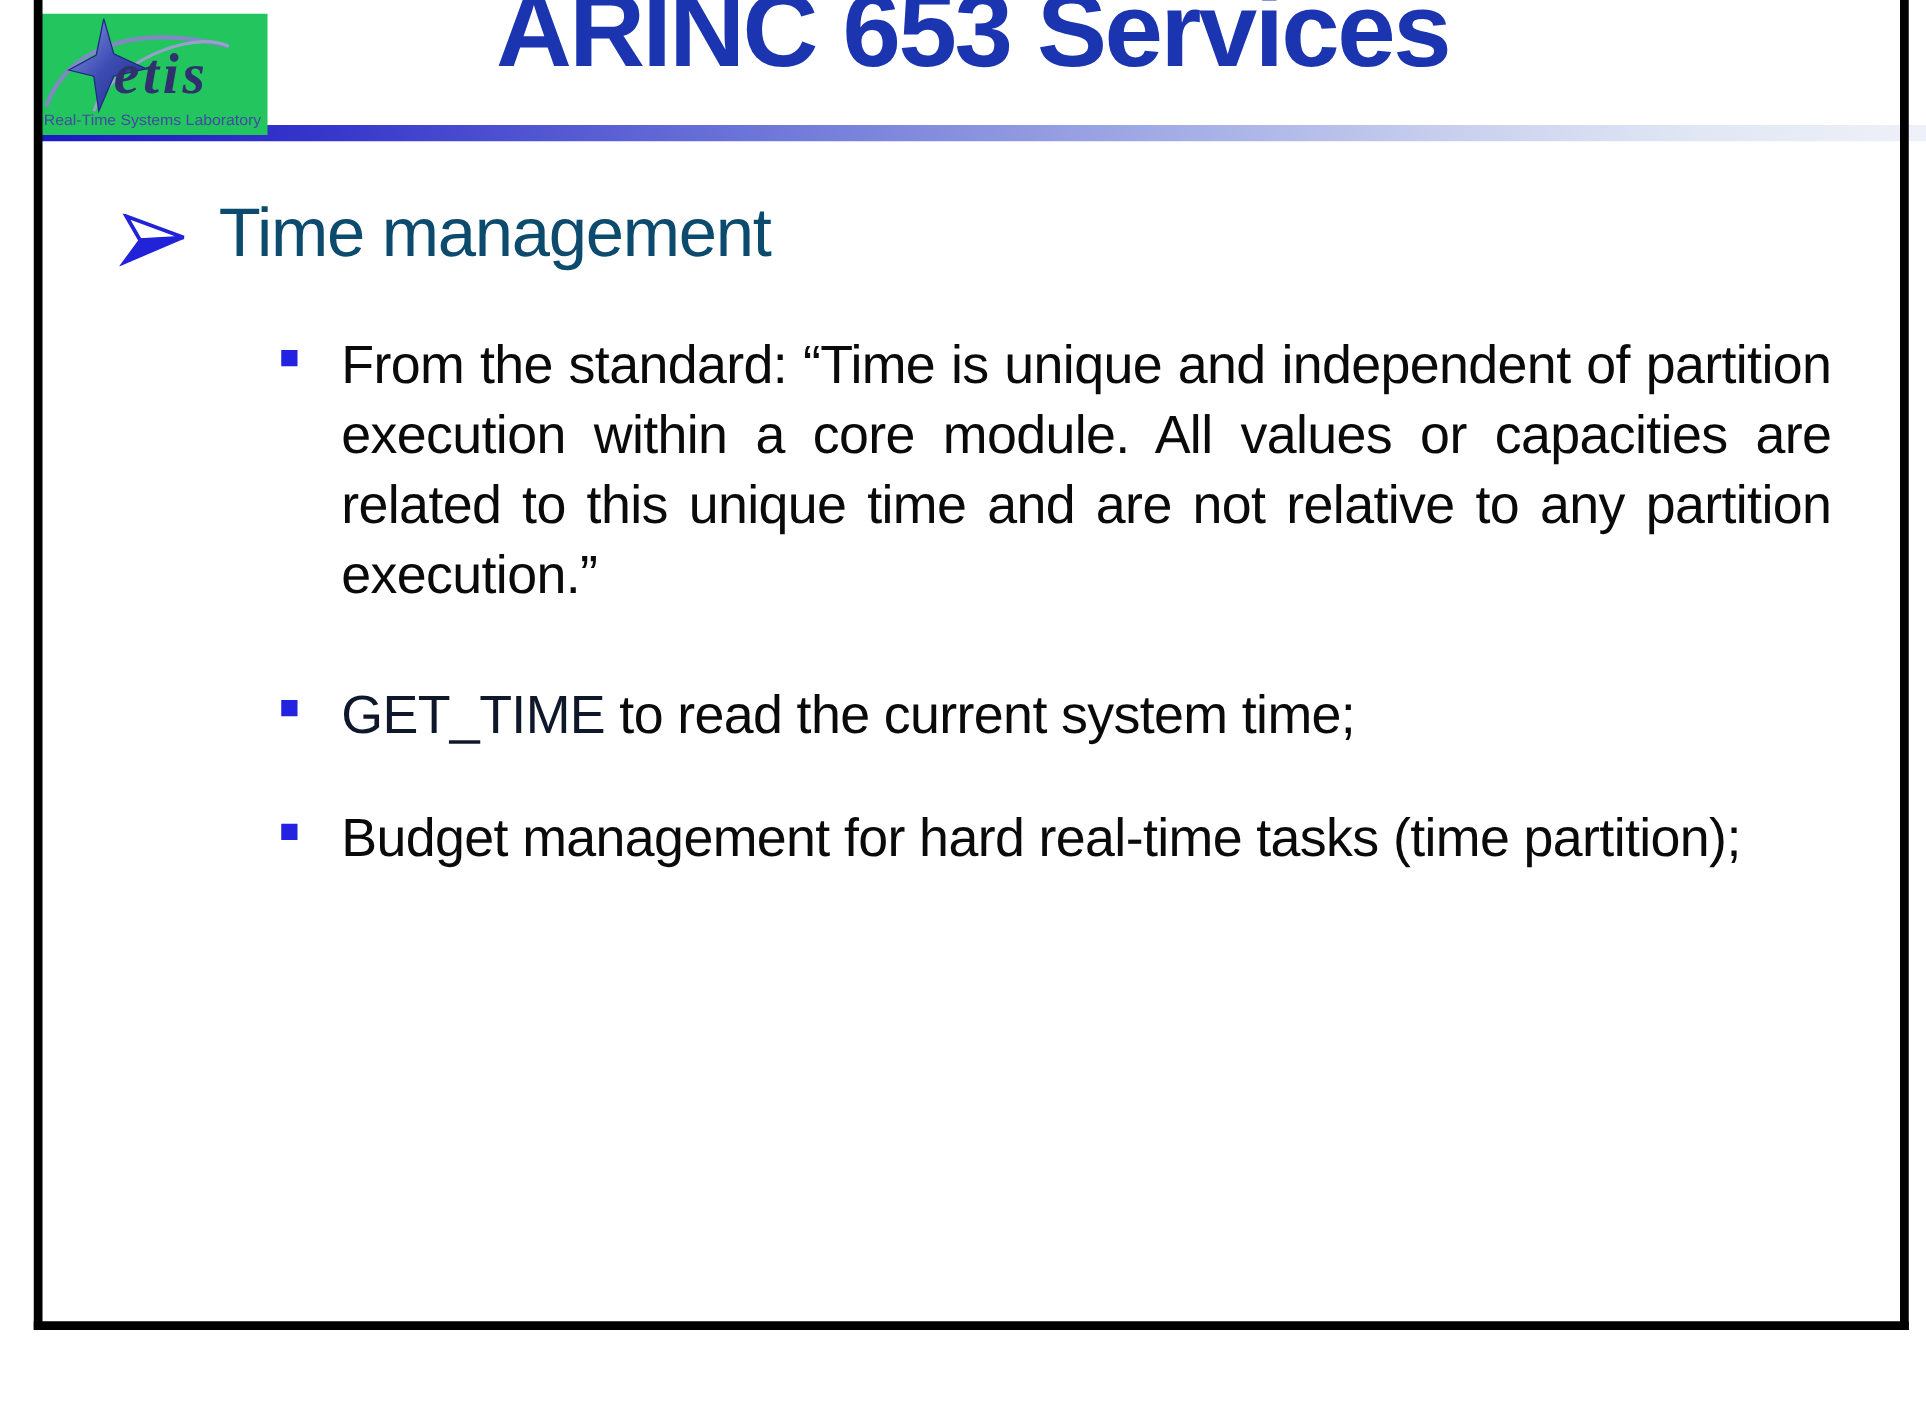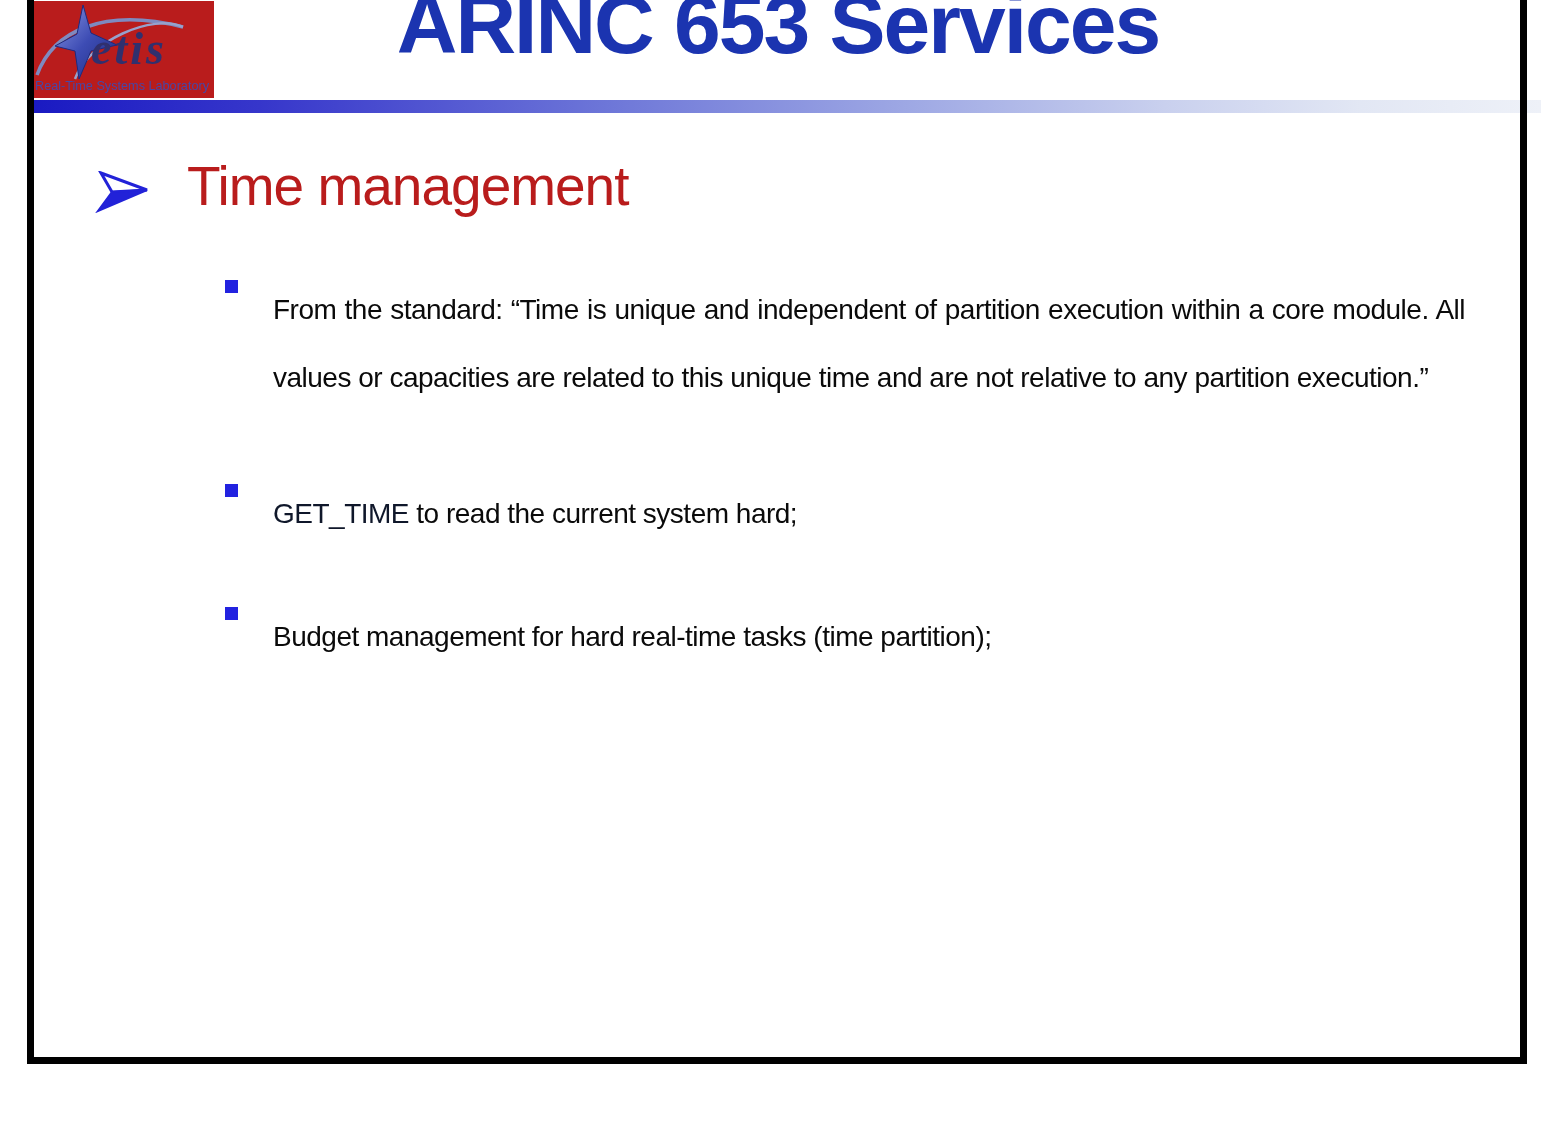--- a/index.html
+++ b/index.html
@@ -29,53 +29,52 @@
   .title {
     position: absolute; left: 35px; top: -18px; width: 1486px;
     text-align: center;
     font-size: 84px; font-weight: bold; line-height: 1; letter-spacing: -2px;
     color: #1b34b0;
     z-index: 2; margin: 0;
   }
 
   
   .logo {
-    position: absolute; left: 33px; top: 1px; width: 181px; height: 97px;
-    background: #b91c1c;
+    position: absolute; left: 33px; top: 11px; width: 181px; height: 97px;
+    background: #22c55e;
     z-index: 3;
   }
   .logo svg { display: block; }
 
   
   .heading {
     position: absolute; left: 95px; top: 153px;
     display: flex; align-items: flex-start;
     z-index: 2;
   }
   .heading .arrow-wrap { width: 80px; padding-top: 18px; }
   .heading .heading-label {
     font-size: 55px; line-height: 66px; letter-spacing: -1px;
-    color: #b91c1c;
-    margin-left: 12px;
+    color: #0c4a6e;
   }
 
   
   .bullets {
     position: absolute; left: 225px; top: 260px; width: 1245px;
     z-index: 2;
   }
   .bullet { display: flex; margin-bottom: 39px; }
   .bullet.para { margin-bottom: 52px; }
   .bullet .sq {
     flex: none; width: 13px; height: 13px; margin-top: 20px;
     background: #2222e0;
   }
   .bullet .btxt {
-    margin: 16px 0 0 35px; width: 1192px;
-    font-size: 28px; line-height: 68px; letter-spacing: -0.5px;
+    margin: 4px 0 0 35px; width: 1192px;
+    font-size: 43px; line-height: 56px; letter-spacing: -0.5px;
     color: #0a0a0a;
   }
   .bullet .btxt.justify { text-align: justify; }
   .bullet .lead { color: #0f172a; }
 </style>
 </head>
 <body>
 
 <div class="slide">
 
@@ -116,21 +115,21 @@
 
   <div class="bullets">
 
     <div class="bullet para">
       <span class="sq"></span>
       <p class="btxt justify">From the standard: “Time is unique and independent of partition execution within a core module. All values or capacities are related to this unique time and are not relative to any partition execution.”</p>
     </div>
 
     <div class="bullet">
       <span class="sq"></span>
-      <p class="btxt"><span class="lead">GET_TIME</span><span> to read the current system hard;</span></p>
+      <p class="btxt"><span class="lead">GET_TIME</span><span> to read the current system time;</span></p>
     </div>
 
 
     <div class="bullet">
       <span class="sq"></span>
       <p class="btxt">Budget management for hard real-time tasks (time partition);</p>
     </div>
 
 
   </div>

